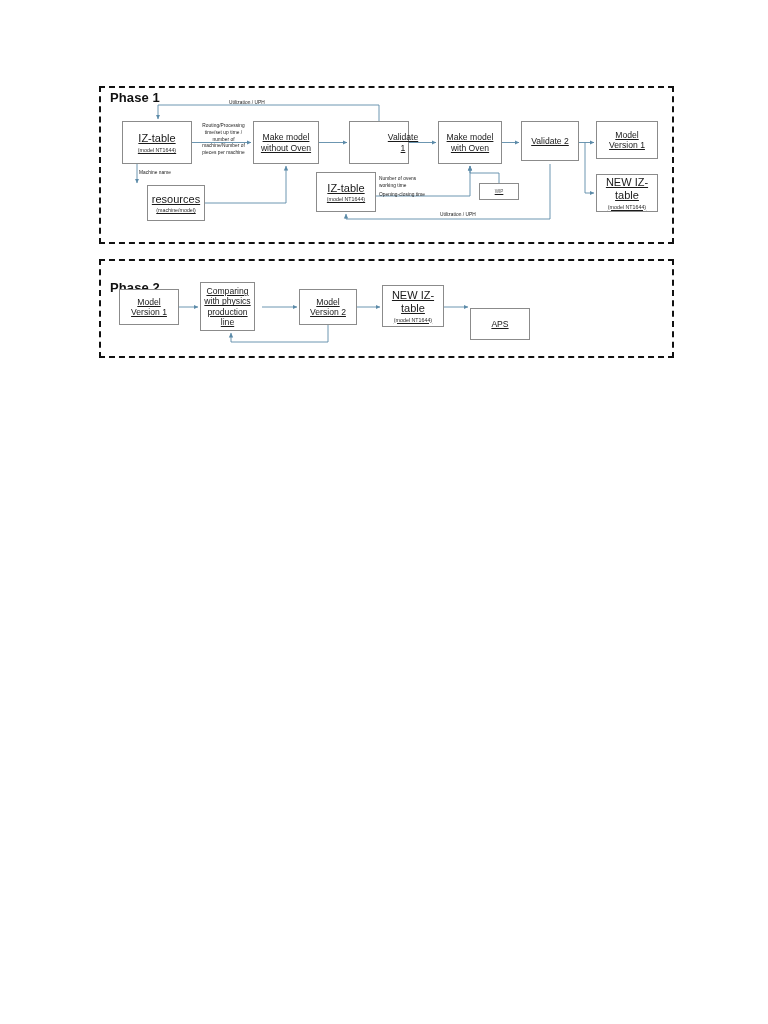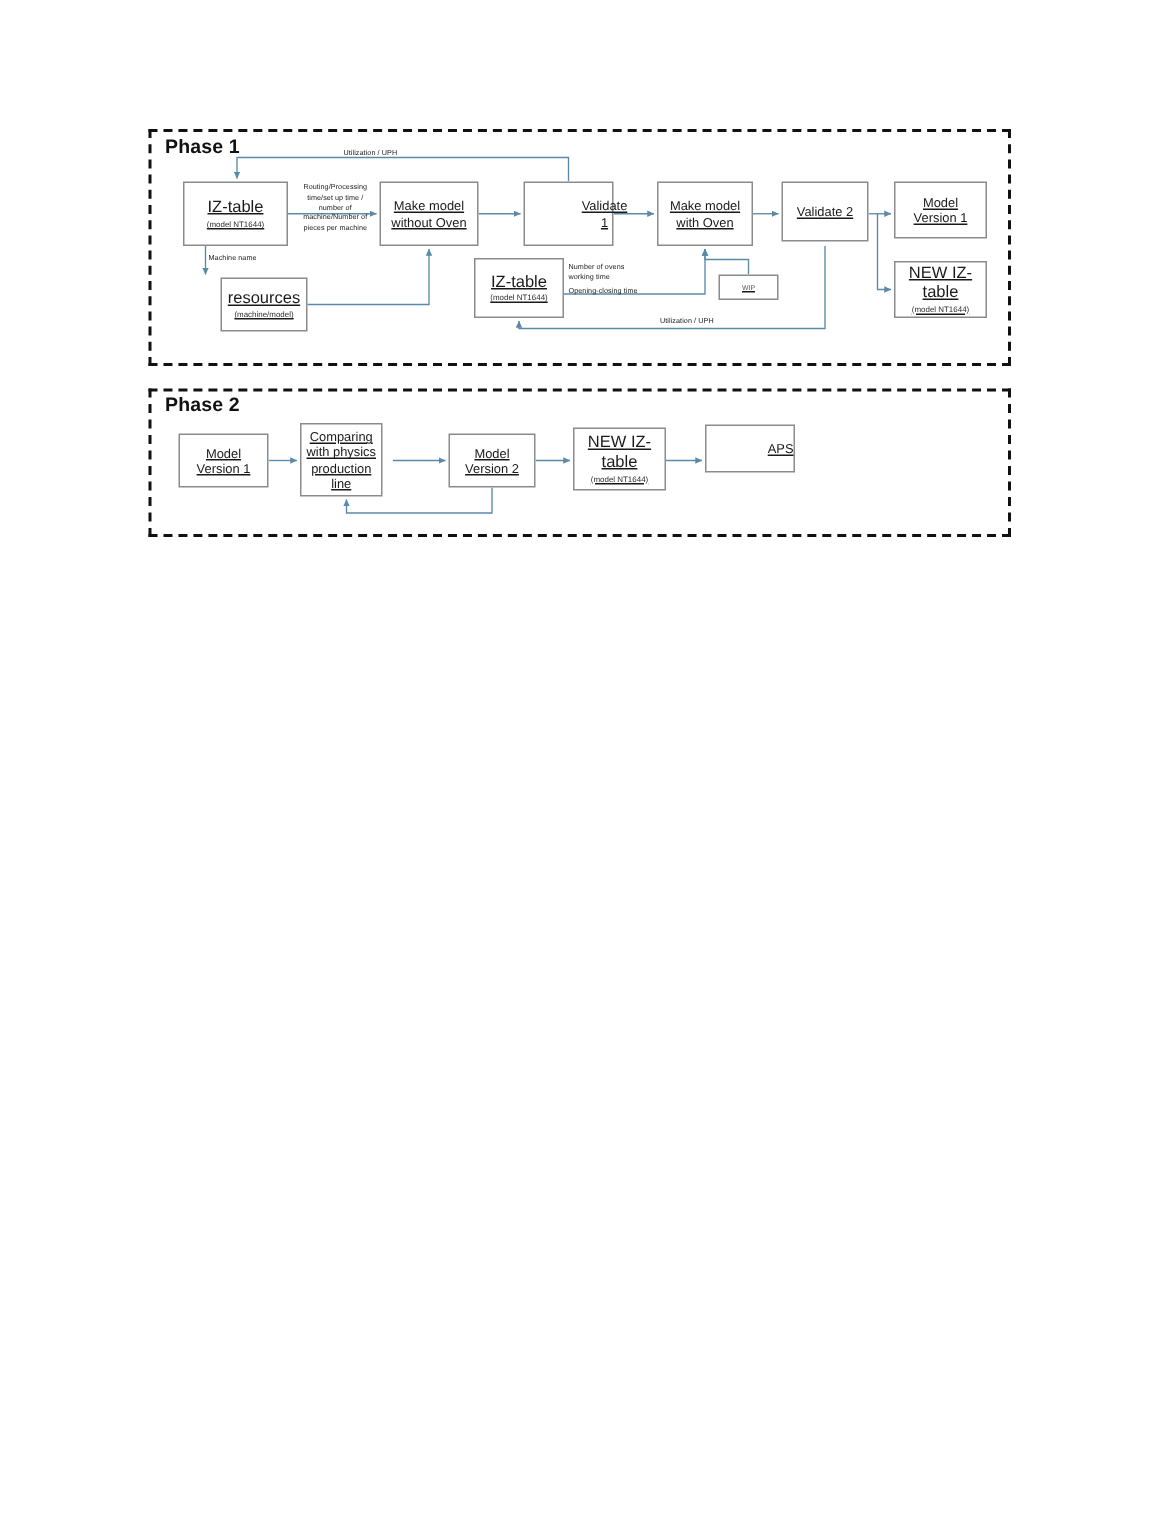--- a/index.html
+++ b/index.html
@@ -31,21 +31,21 @@
 
   .phase-label {
     position: absolute;
     font-size: 13px;
     font-weight: bold;
     color: #111111;
     letter-spacing: 0.1px;
     white-space: nowrap;
   }
   #phase1-label { left: 110px; top: 90px; }
-  #phase2-label { left: 110px; top: 262px; text-align: right; }
+  #phase2-label { left: 110px; top: 280px; text-align: right; }
 
   .node {
     position: absolute;
     border: 1px solid #8b8b8b;
     background: #ffffff;
     box-sizing: border-box;
     display: flex;
     flex-direction: column;
     align-items: center;
     justify-content: center;
@@ -82,21 +82,21 @@
   #n-wip      { left: 479px; top: 183px; width: 40px;  height: 17px; }
   #n-val2     { left: 521px; top: 121px; width: 58px;  height: 40px; }
   #n-modelv1  { left: 596px; top: 121px; width: 62px;  height: 38px; }
   #n-newiz1   { left: 596px; top: 174px; width: 62px;  height: 38px; }
 
   
   #p2-modelv1 { left: 119px; top: 289px; width: 60px;  height: 36px; }
   #p2-compare { left: 200px; top: 282px; width: 55px;  height: 49px; }
   #p2-modelv2 { left: 299px; top: 289px; width: 58px;  height: 36px; }
   #p2-newiz   { left: 382px; top: 285px; width: 62px;  height: 42px; }
-  #p2-aps     { left: 470px; top: 283px; width: 60px;  height: 32px; align-items: flex-end; }
+  #p2-aps     { left: 470px; top: 308px; width: 60px;  height: 32px; }
 
   .edge-label {
     position: absolute;
     font-size: 4.8px;
     color: #1a1a1a;
     white-space: nowrap;
     letter-spacing: 0.05px;
   }
   .edge-label.multiline { white-space: pre-line; line-height: 1.42; text-align: center; }
 

